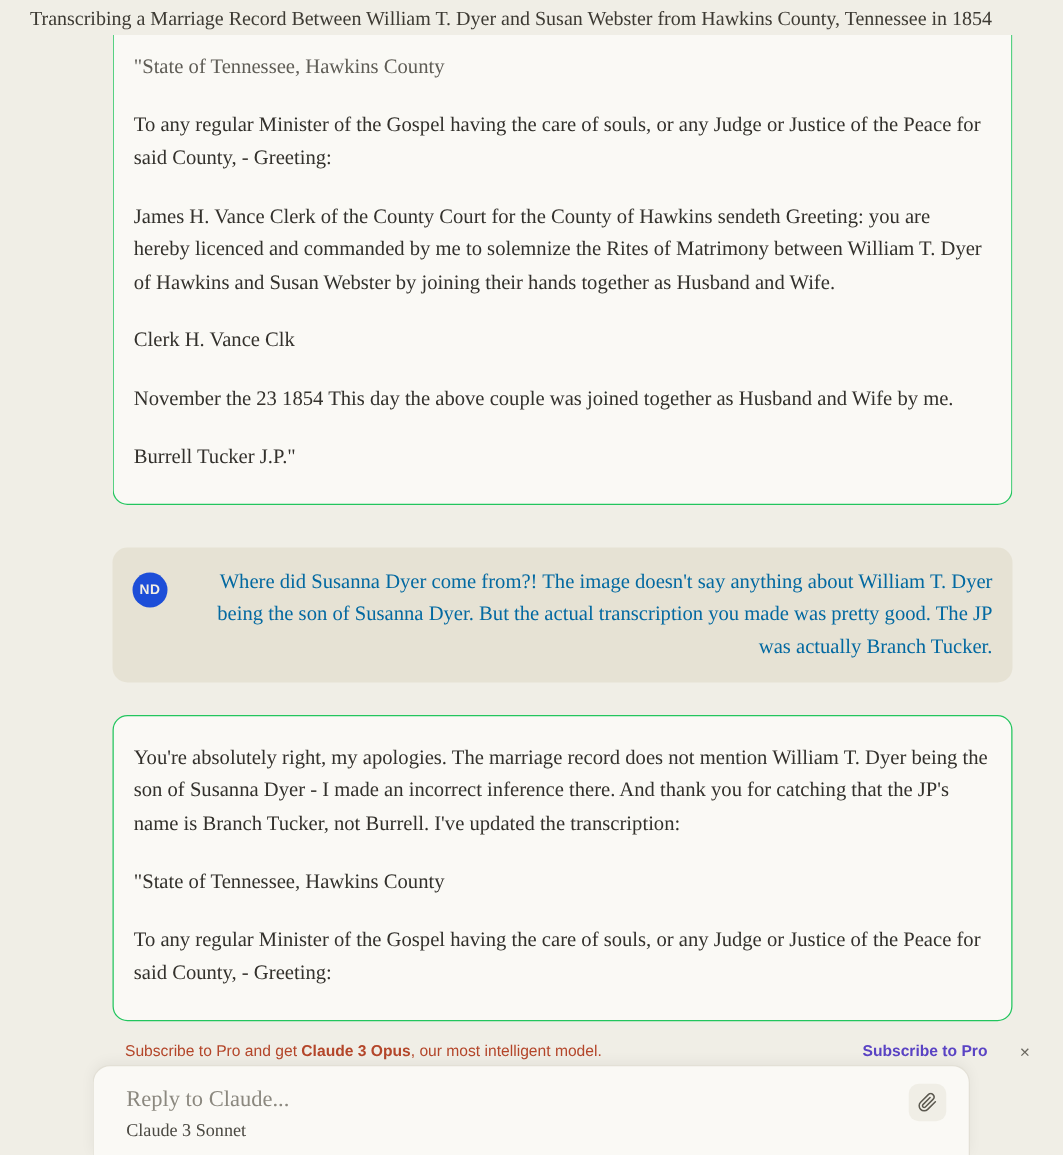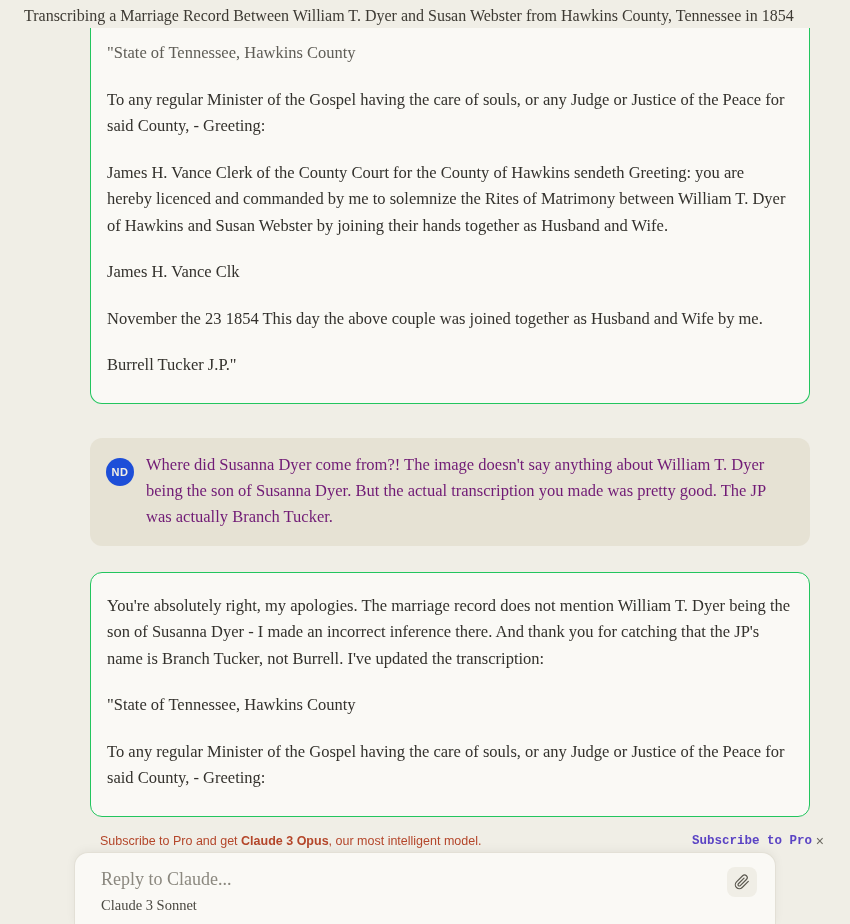--- a/index.html
+++ b/index.html
@@ -87,21 +87,22 @@
     font-weight: bold;
     letter-spacing: 0.5px;
     display: flex;
     align-items: center;
     justify-content: center;
     margin-top: 6px;
   }
   .msg-user .body {
     font-size: 16.5px;
     line-height: 26px;
-    color: #701a75;
+    color: #0369a1;
+    text-align: right;
   }
 
   
   .upsell {
     position: absolute;
     left: 0;
     top: 828px;
     width: 850px;
     height: 26px;
     display: flex;
@@ -114,25 +115,24 @@
     position: absolute;
     left: 100px;
     color: #b4462a;
     white-space: nowrap;
   }
   .upsell .left b {
     font-weight: bold;
   }
   .upsell .cta {
     position: absolute;
-    right: 38px;
+    right: 60px;
     color: #5a43c4;
     font-weight: bold;
     white-space: nowrap;
-    font-family: Liberation Mono, monospace;
   }
   .upsell .close {
     position: absolute;
     right: 26px;
     color: #6b6860;
     font-size: 14px;
     line-height: 14px;
   }
 
   
@@ -181,21 +181,21 @@
 <body>
 
 <div class="page-title">Transcribing a Marriage Record Between William T. Dyer and Susan Webster from Hawkins County, Tennessee in 1854</div>
 
 <div class="thread">
 
   <div class="msg-assistant first">
     <p class="quote-open">"State of Tennessee, Hawkins County</p>
     <p>To any regular Minister of the Gospel having the care of souls, or any Judge or Justice of the Peace for said County, - Greeting:</p>
     <p>James H. Vance Clerk of the County Court for the County of Hawkins sendeth Greeting: you are hereby licenced and commanded by me to solemnize the Rites of Matrimony between William T. Dyer of Hawkins and Susan Webster by joining their hands together as Husband and Wife.</p>
-    <p>James H. Vance Clk</p>
+    <p>Clerk H. Vance Clk</p>
     <p>November the 23 1854 This day the above couple was joined together as Husband and Wife by me.</p>
     <p>Burrell Tucker J.P."</p>
   </div>
 
   <div class="msg-user">
     <div class="avatar">ND</div>
     <div class="body">Where did Susanna Dyer come from?! The image doesn't say anything about William T. Dyer being the son of Susanna Dyer. But the actual transcription you made was pretty good. The JP was actually Branch Tucker.</div>
   </div>
 
   <div class="msg-assistant">

